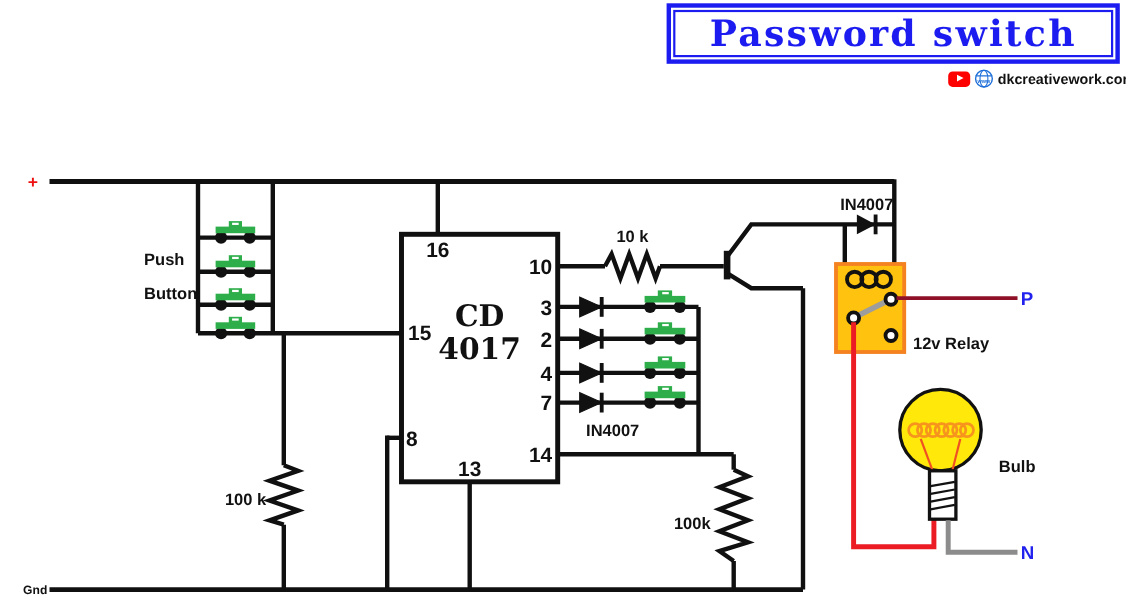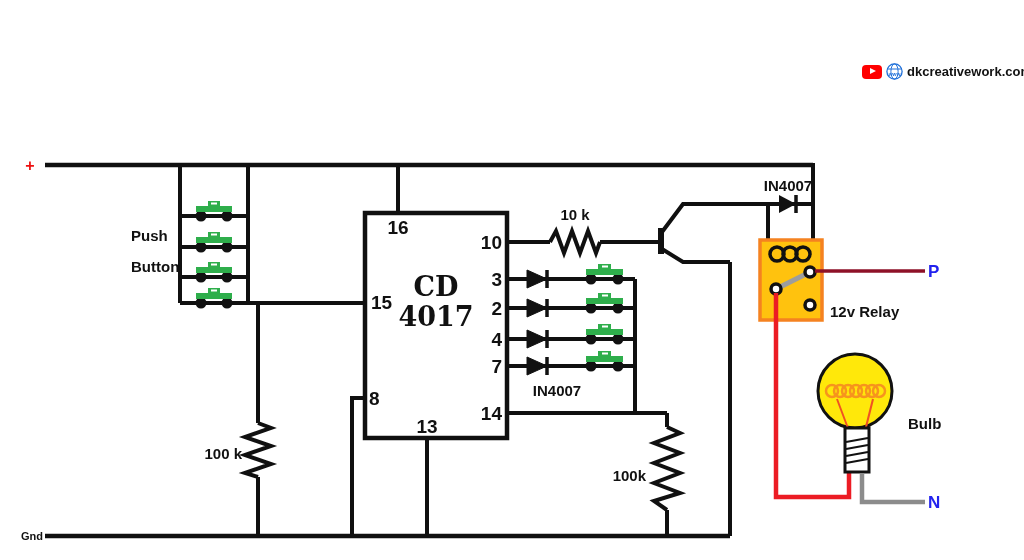--- a/index.html
+++ b/index.html
@@ -22,20 +22,25 @@
   #ytIcon{width:20px;height:14px;background:#ff0000;border-radius:4px;position:relative;}
   #ytIcon:before{content:"";position:absolute;left:8px;top:3.5px;border-left:6px solid #fff;
                  border-top:3.5px solid transparent;border-bottom:3.5px solid transparent;}
   #siteText{font-size:13px;font-weight:bold;color:#111;}
 </style>
 </head>
 <body>
 
 <div id="stage">
 
+  <div id="titleBox">
+    <div id="titleInner">
+      <span id="titleText">Password switch</span>
+    </div>
+  </div>
 
   <div id="siteRow">
     <div id="ytIcon"></div>
     <svg width="17" height="17" viewBox="0 0 17 17" style="position:static">
       <circle cx="8.5" cy="8.5" r="7.6" fill="#fff" stroke="#1e6fd9" stroke-width="1.3"></circle>
       <ellipse cx="8.5" cy="8.5" rx="3.6" ry="7.6" fill="none" stroke="#1e6fd9" stroke-width="1"></ellipse>
       <line x1="1" y1="6" x2="16" y2="6" stroke="#1e6fd9" stroke-width="1"></line>
       <text x="8.5" y="12.6" text-anchor="middle" font-size="5" font-weight="bold" fill="#1e6fd9">www</text>
     </svg>
     <span id="siteText">dkcreativework.com</span>

